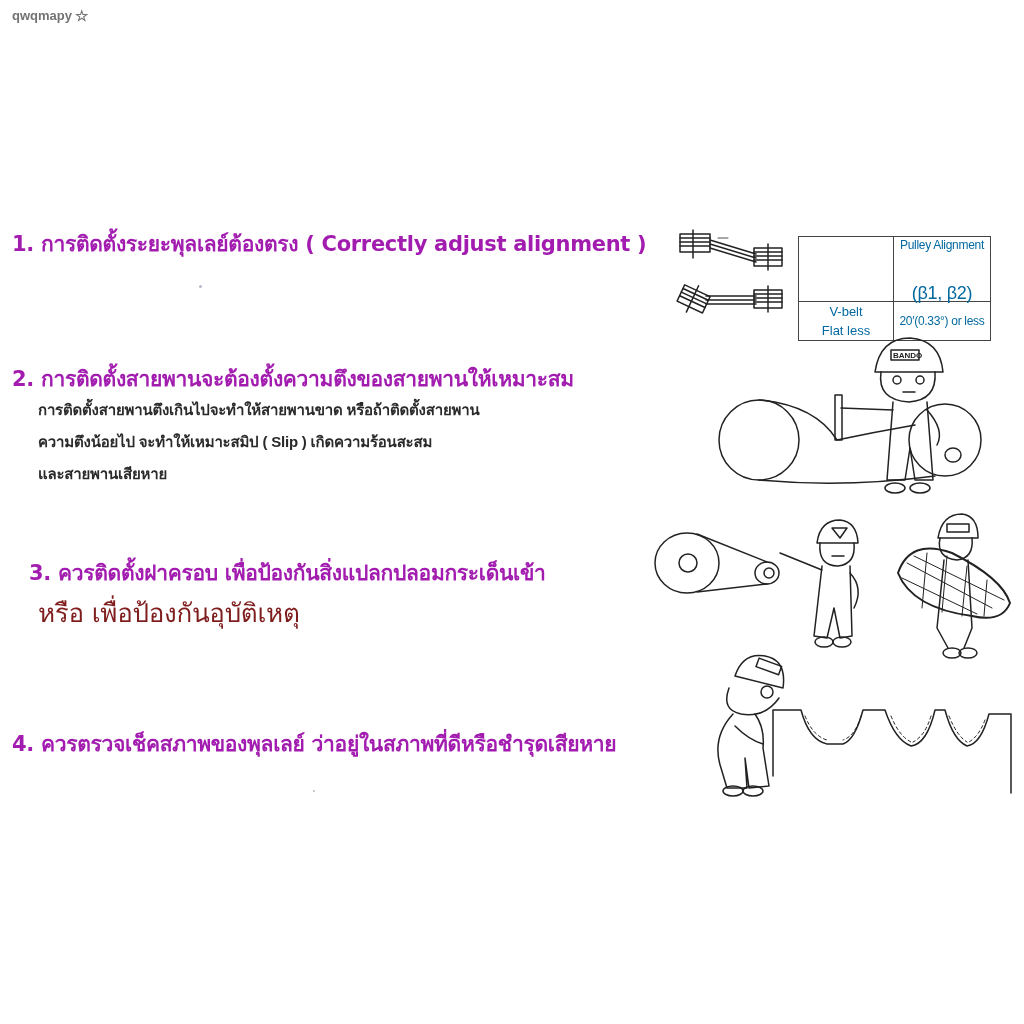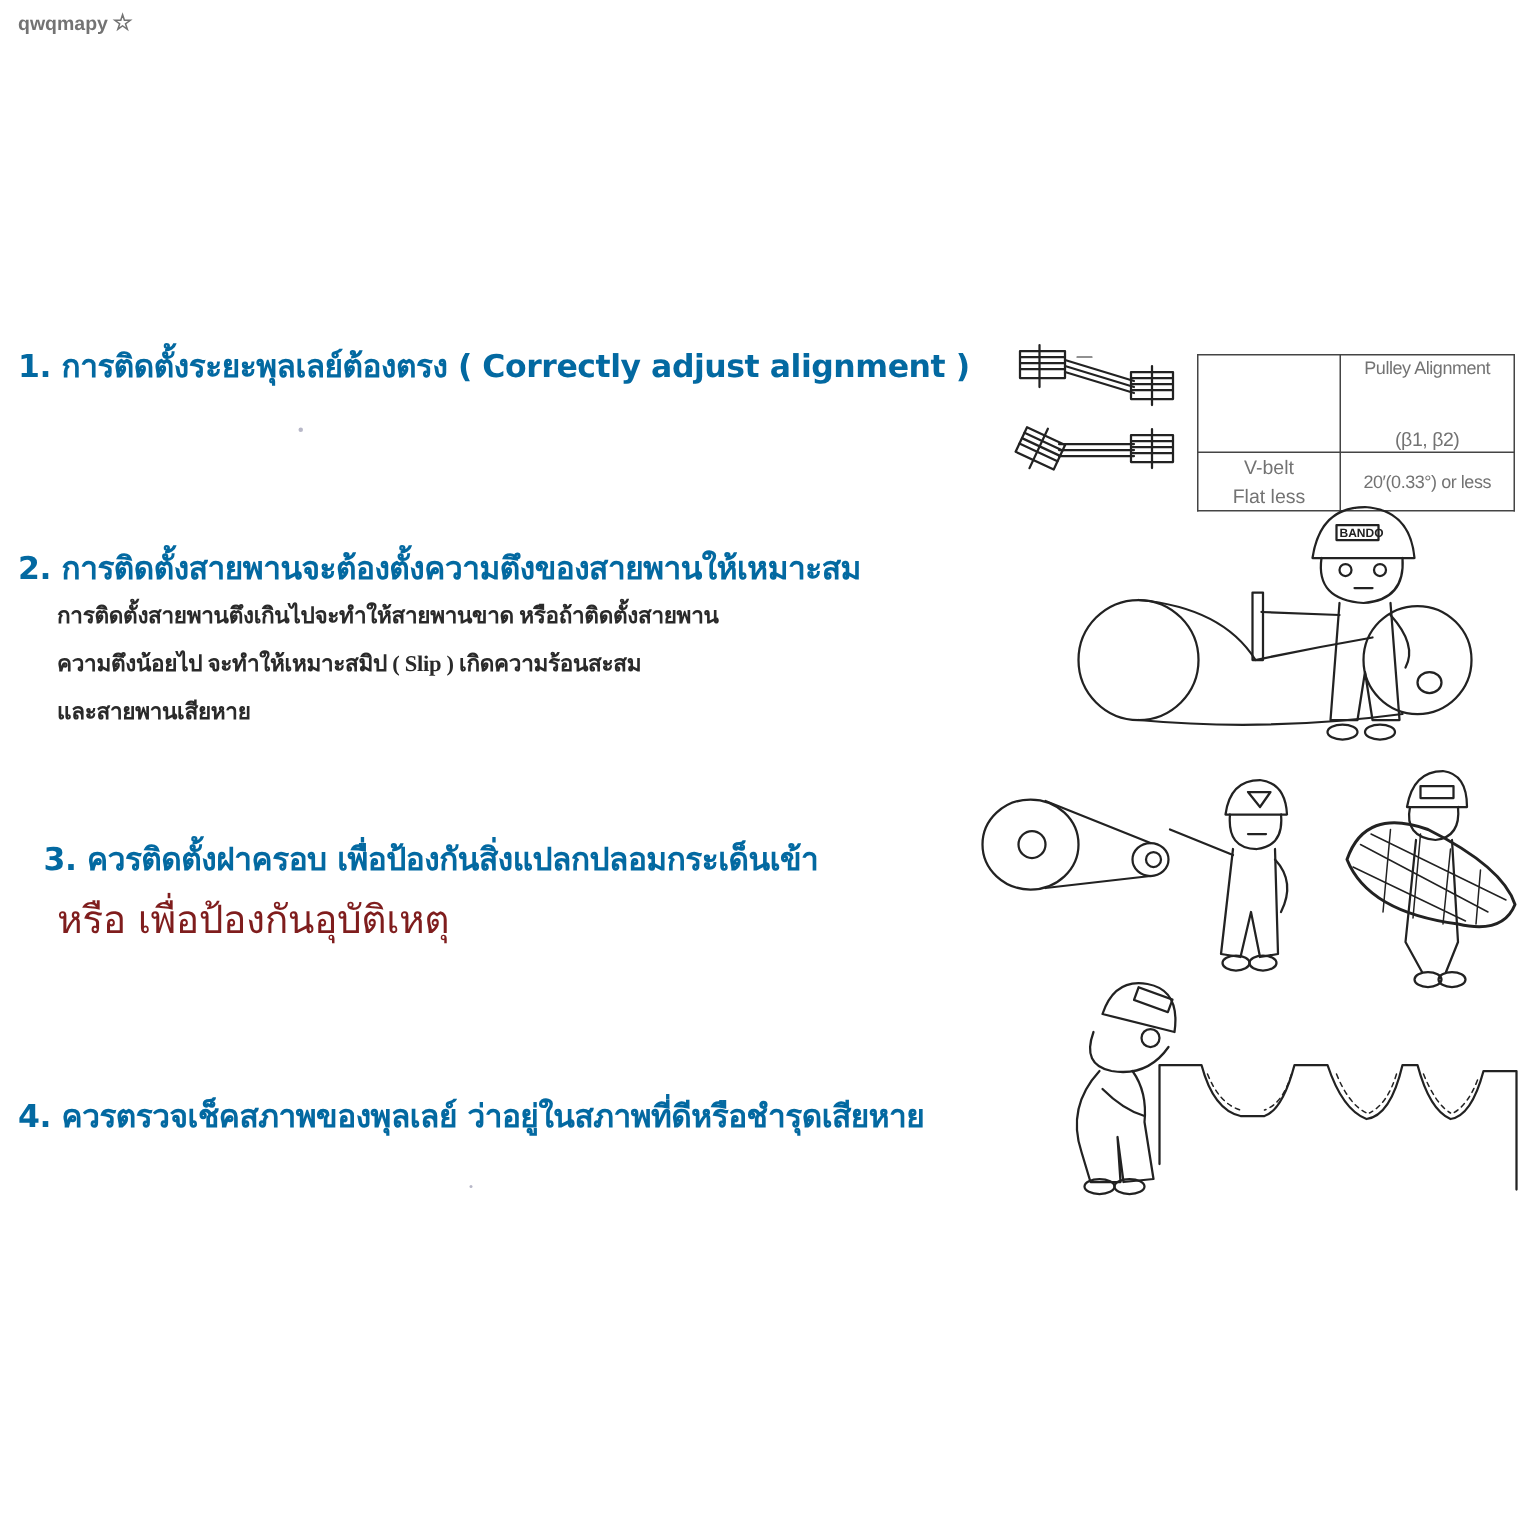--- a/index.html
+++ b/index.html
@@ -30,54 +30,54 @@
     .brand .star {
       font-size: 15px;
       line-height: 1;
     }
     .heading {
       position: absolute;
       left: 12px;
       font-family: "DejaVu Sans", sans-serif;
       font-size: 21px;
       font-weight: bold;
-      color: #0369a1;
+      color: #a21caf;
       white-space: nowrap;
       letter-spacing: -0.3px;
     }
     .sub {
       position: absolute;
       left: 38px;
-      font-family: Liberation Serif, serif;
+      font-family: Liberation Sans, sans-serif;
       font-size: 15px;
       font-weight: bold;
       color: #2a2a2a;
       white-space: nowrap;
       letter-spacing: -0.2px;
     }
     .cont {
       position: absolute;
       left: 38px;
       font-family: "DejaVu Sans", sans-serif;
       font-size: 26px;
       font-weight: normal;
       color: #7f1d1d;
       white-space: nowrap;
       letter-spacing: -0.3px;
     }
     .align-table {
       position: absolute;
       left: 798px;
       top: 236px;
-      width: 212px;
+      width: 193px;
       height: 80px;
       border-collapse: collapse;
       font-family: "Liberation Sans", sans-serif;
       font-size: 12px;
-      color: #737373;
+      color: #0369a1;
     }
     .align-table td {
       border: 1px solid #444;
       padding: 0;
       text-align: center;
       vertical-align: middle;
     }
     .align-table td.c0 { width: 94px; }
     .align-table .hdr { line-height: 16px; letter-spacing: -0.3px; }
     .align-table .rowlabel { line-height: 19px; font-size: 13px; }
@@ -153,21 +153,21 @@
   <line x1="76" y1="72" x2="104" y2="72"></line>
   <line x1="90" y1="56" x2="90" y2="82"></line>
 </svg>
 
 <table class="align-table">
   <tbody>
       <tr>
     <td class="c0"></td>
     <td>
       <div class="hdr">Pulley Alignment</div>
-      <div class="hdr" style="font-size:13px;margin-top:32px;">(β1, β2)</div>
+      <div class="hdr" style="font-size:18px;margin-top:32px;">(β1, β2)</div>
     </td>
   </tr>
   <tr>
     <td class="c0">
       <div class="rowlabel">V-belt</div>
       <div class="rowlabel">Flat less</div>
     </td>
     <td class="val">20′(0.33°) or less</td>
   </tr>
 </tbody>

